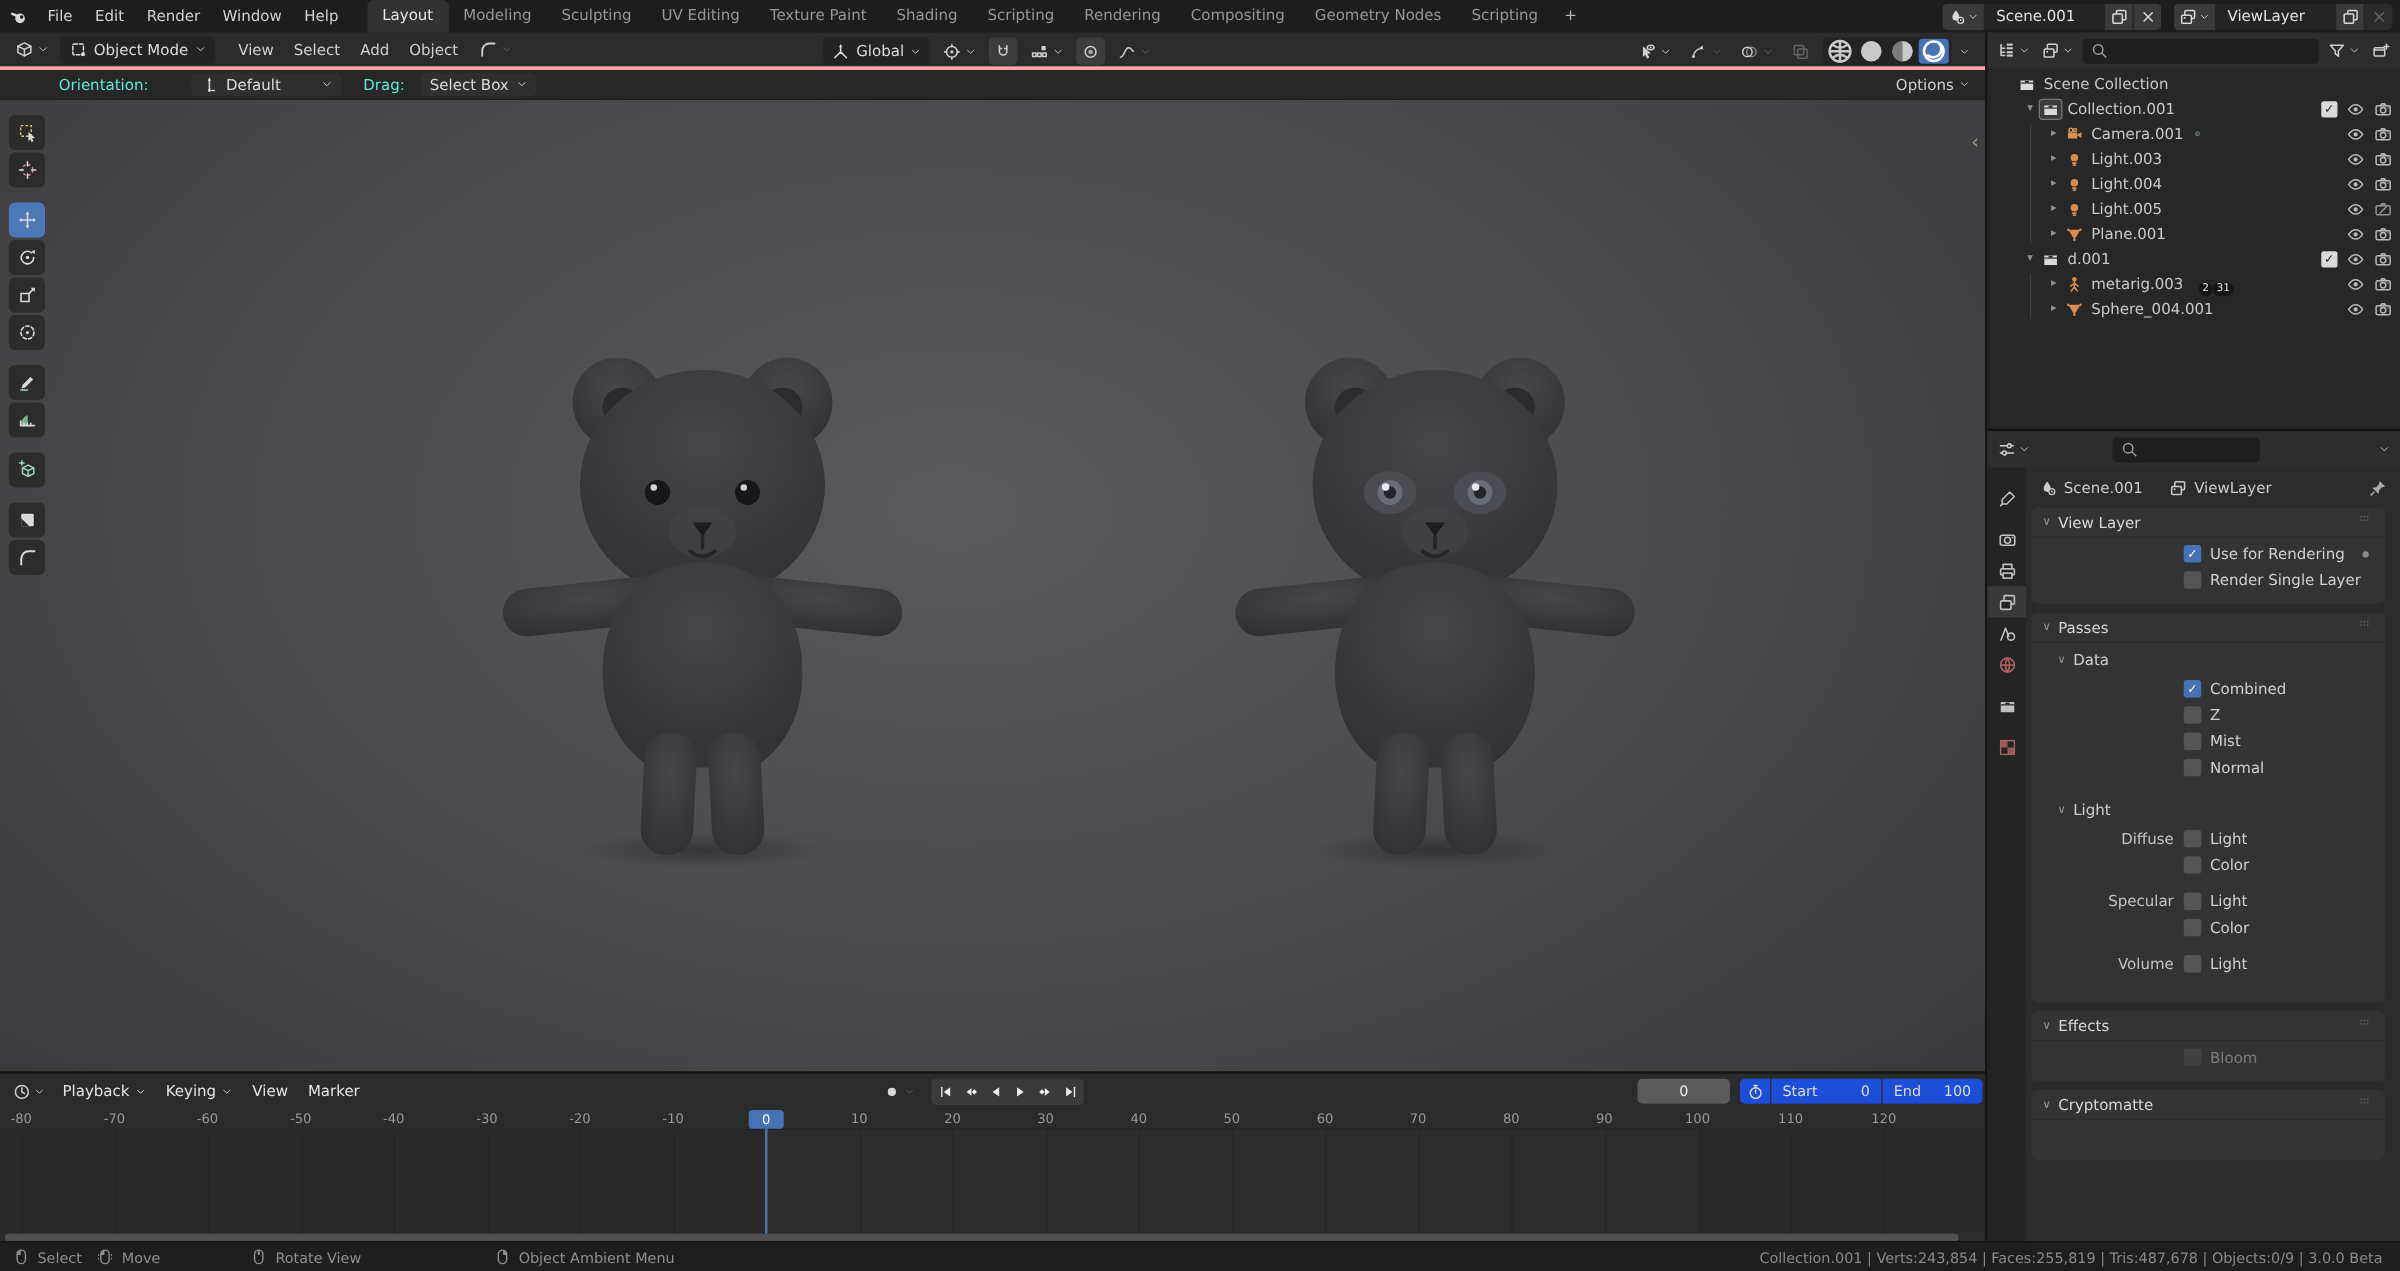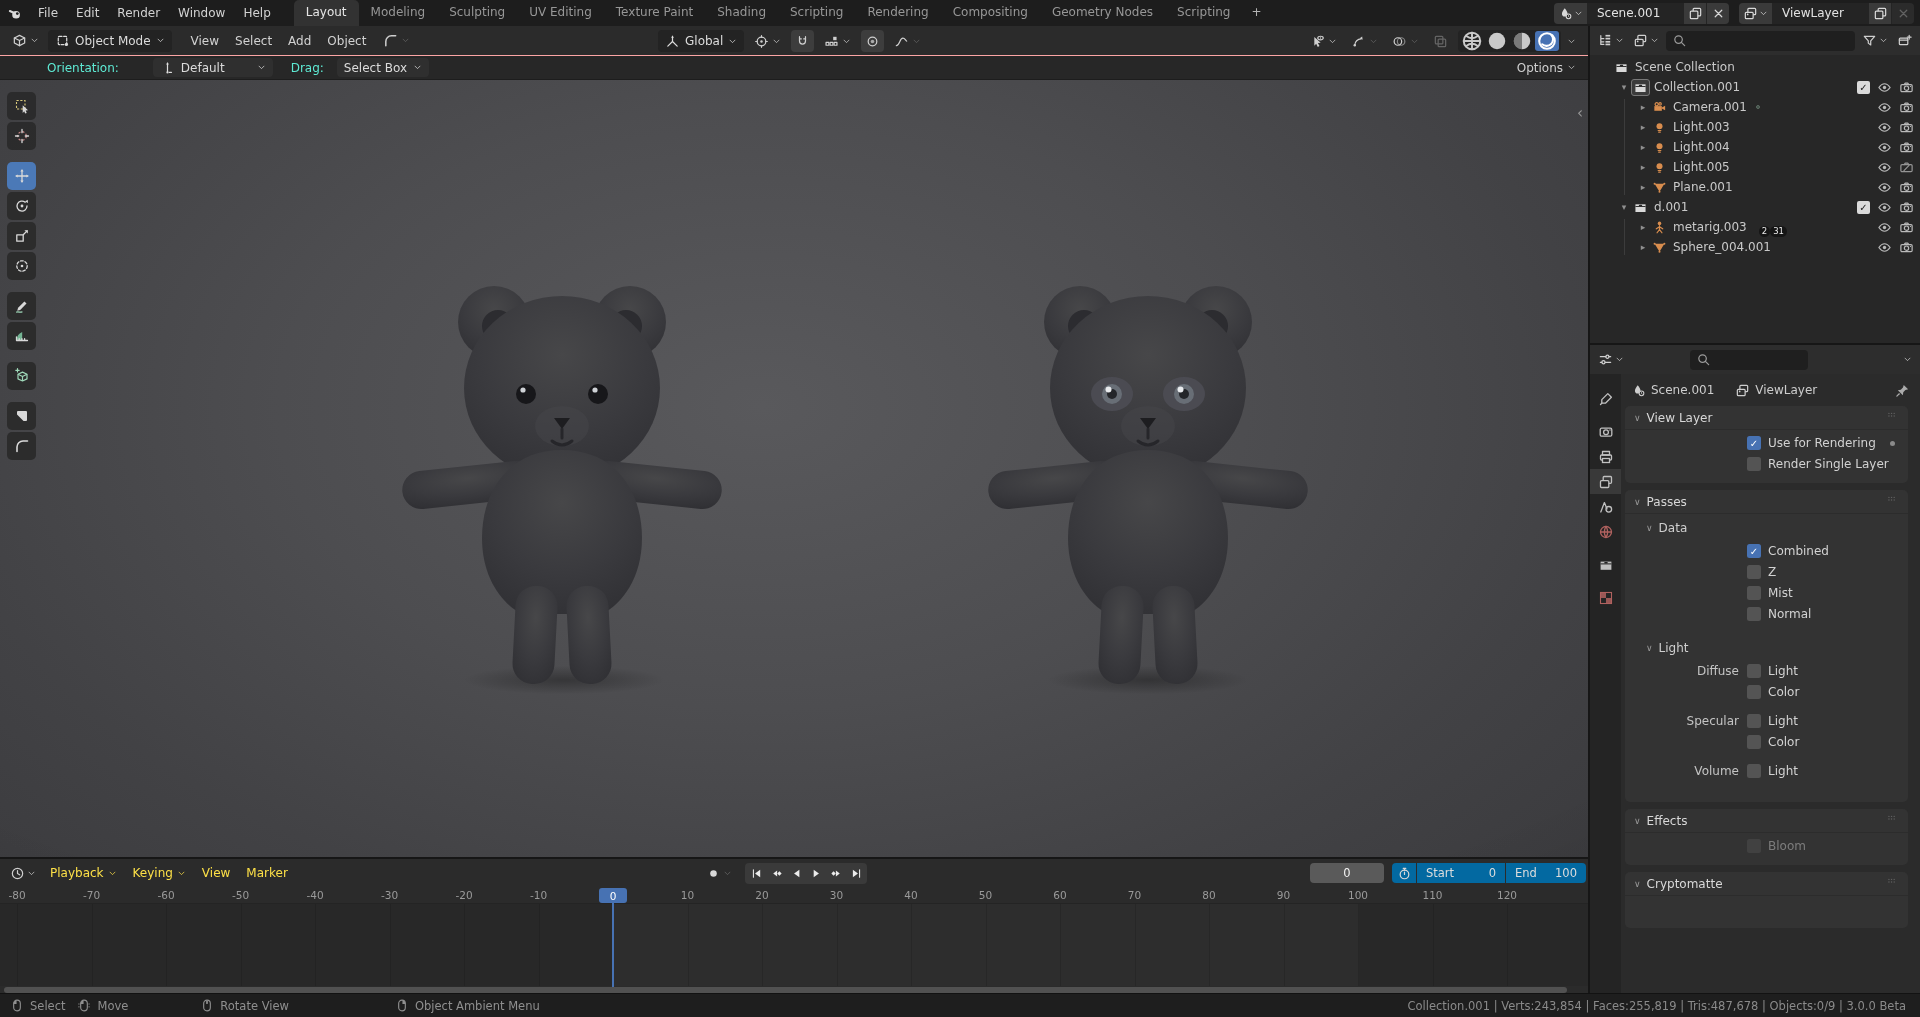--- a/index.html
+++ b/index.html
@@ -21,21 +21,21 @@
   .ws-tab.active{background:#323232;color:#e6e6e6;}
   .ws-add{color:#b4b4b4;padding:5px 9px 4px;}
   .tb-right{margin-left:auto;display:flex;gap:10px;margin-right:6px;}
   .selector{display:flex;align-items:center;height:21px;border-radius:4px;overflow:hidden;background:#242424;}
   .sel-seg{display:flex;align-items:center;height:100%;background:#3a3a3a;padding:0 4px;gap:1px;color:#d8d8d8;}
   .sel-text{padding:0 10px;color:#e2e2e2;min-width:96px;height:100%;display:flex;align-items:center;}
   .sel-btn{width:22px;justify-content:center;margin-left:1px;}
 
   
   .viewport{position:absolute;left:0;top:26px;width:1588px;height:831px;}
-  .vp-header{position:relative;height:30px;background:#2b2b2b;display:flex;align-items:center;padding:0 8px;border-bottom:1px solid #fca5a5;}
+  .vp-header{position:relative;height:30px;background:#2b2b2b;display:flex;align-items:center;padding:0 8px;border-bottom:3px solid #fca5a5;}
   .vp-left{display:flex;align-items:center;gap:5px;}
   .dropdown{display:flex;align-items:center;gap:5px;background:#232323;border-radius:4px;height:22px;padding:0 7px;color:#dcdcdc;white-space:nowrap;}
   .vp-menus{display:flex;margin-left:6px;}
   .vp-menu{padding:4px 8px;color:#d2d2d2;}
   .vp-center{position:absolute;left:658px;top:4px;display:flex;gap:6px;align-items:center;}
   .vp-right{position:absolute;right:12px;top:4px;display:flex;gap:6px;align-items:center;}
   .hbtn{display:flex;align-items:center;gap:3px;height:22px;padding:0 4px;border-radius:4px;color:#cfcfcf;}
   .hbtn.on{background:#3d3d3d;}
   .shade-group{display:flex;background:#232323;border-radius:4px;height:22px;align-items:center;padding:0 2px;gap:1px;}
   .shade{width:24px;height:20px;display:flex;align-items:center;justify-content:center;border-radius:3px;color:#c9c9c9;}
@@ -109,28 +109,28 @@
   .cb.checked{background:#4772b3;color:#fff;display:flex;align-items:center;justify-content:center;font-size:10px;}
   .plabel{position:absolute;left:143px;top:3px;color:#d2d2d2;white-space:nowrap;}
   .rlabel{position:absolute;left:0;width:114px;top:3px;text-align:right;color:#c4c4c4;white-space:nowrap;}
   .decor{position:absolute;right:13px;top:8px;width:5px;height:5px;border-radius:50%;background:#8a8a8a;}
   .prow.disabled{opacity:.45;}
 
   
   .timeline{position:absolute;left:0;top:857px;width:1588px;height:136px;background:#2b2b2b;border-top:2px solid #161616;}
   .tl-header{position:relative;height:28px;display:flex;align-items:center;padding:0 8px;}
   .tl-menus{display:flex;margin-left:4px;}
-  .tl-menu{display:flex;align-items:center;gap:4px;padding:4px 8px;color:#fde047;}
+  .tl-menu{display:flex;align-items:center;gap:4px;padding:4px 8px;color:#e5e5e5;}
   .tl-rec{position:absolute;left:706px;display:flex;align-items:center;gap:2px;color:#d8d8d8;}
   .tl-buttons{position:absolute;left:745px;display:flex;background:#3a3a3a;border-radius:4px;height:21px;align-items:center;padding:0 1px;}
   .tl-btn{width:20px;height:19px;display:flex;align-items:center;justify-content:center;color:#ececec;border-radius:3px;}
   .tl-btn svg{width:13px;height:13px;}
   .tl-frame{position:absolute;left:1310px;width:74px;height:20px;background:#5a5a5a;border-radius:4px;color:#f2f2f2;display:flex;align-items:center;justify-content:center;font-size:11.5px;}
   .tl-range{position:absolute;left:1392px;display:flex;height:20px;gap:1px;}
-  .seg{background:#0369a1;display:flex;align-items:center;height:20px;color:#ddd;font-size:11.5px;}
+  .seg{background:#1d4ed8;display:flex;align-items:center;height:20px;color:#ddd;font-size:11.5px;}
   .seg.sw{width:24px;justify-content:center;border-radius:4px 0 0 4px;color:#d8d8d8;}
   .seg.mid{width:88px;padding:0 9px;justify-content:space-between;}
   .seg.last{width:80px;padding:0 9px;justify-content:space-between;border-radius:0 4px 4px 0;}
   .tl-ruler{position:absolute;left:0;top:28px;width:100%;height:17px;background:#2b2b2b;border-bottom:1px solid #242424;}
   .tick-label{position:absolute;top:2px;transform:translateX(-50%);font-size:10.5px;color:#9a9a9a;}
   .tl-tracks{position:absolute;left:0;top:45px;width:100%;height:82px;background:#2d2d2d;}
   .gridline{position:absolute;top:0;bottom:0;width:1px;background:#272727;}
   .range-shade{position:absolute;top:0;bottom:0;background:rgba(0,0,0,.09);}
   .playhead-line{position:absolute;left:612px;top:43px;width:2px;height:85px;background:#4772b3;}
   .playhead-pill{position:absolute;left:599px;top:29px;width:28px;height:15px;background:#4772b3;border-radius:3px;color:#fff;font-size:10.5px;display:flex;align-items:center;justify-content:center;}

